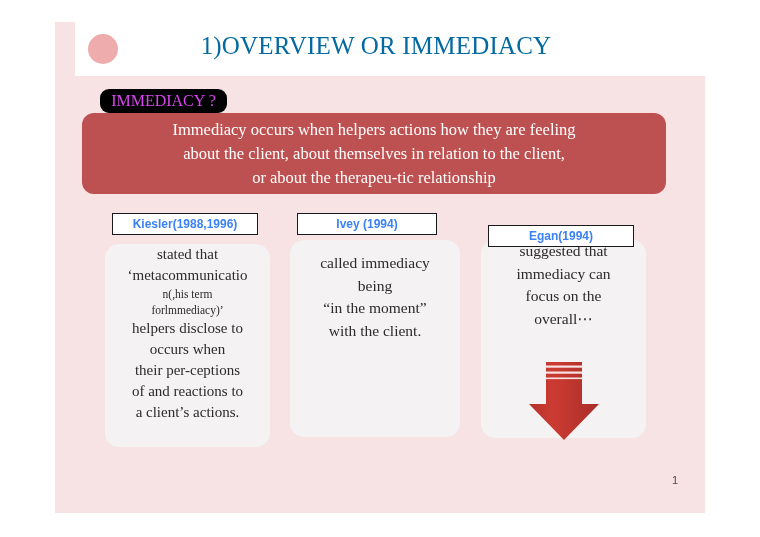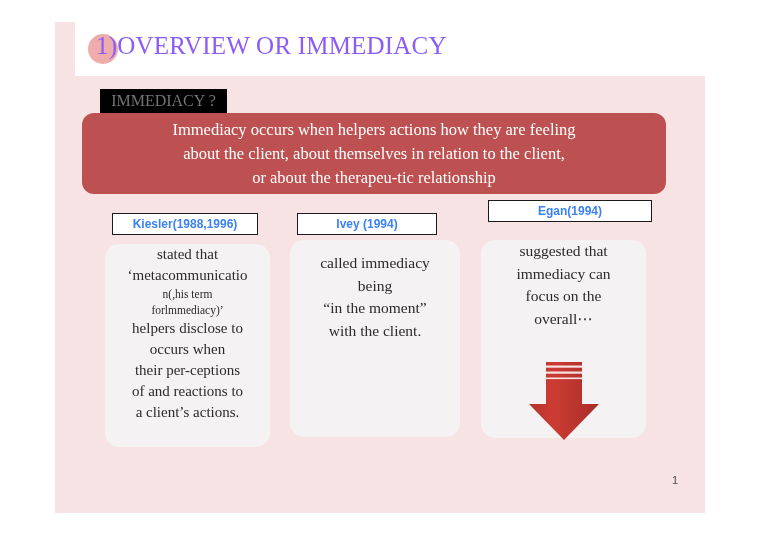--- a/index.html
+++ b/index.html
@@ -49,40 +49,42 @@
     background: #eeacac;
   }
 
   .title-text {
     position: absolute;
     left: 96px;
     top: 32px;
     width: 560px;
     font-family: "Liberation Serif", serif;
     font-size: 25px;
-    color: #8b5cf6;
+    color: #0369a1;
     letter-spacing: 0.2px;
     white-space: nowrap;
+    text-align: center;
   }
 
   
   .black-label {
     position: absolute;
     left: 100px;
     top: 89px;
     width: 127px;
     height: 24px;
     background: #000000;
-    color: #737373;
+    color: #d946ef;
     font-family: "Liberation Serif", serif;
     font-size: 16px;
     display: flex;
     align-items: center;
     justify-content: center;
     z-index: 4;
+    border-radius: 9px;
   }
 
   
   .red-banner {
     position: absolute;
     left: 82px;
     top: 113px;
     width: 584px;
     height: 81px;
     background: #bd5050;
@@ -107,21 +109,21 @@
     font-family: "Liberation Sans", sans-serif;
     font-size: 12px;
     font-weight: bold;
     display: flex;
     align-items: center;
     justify-content: center;
     z-index: 3;
   }
   .col-header.h1 { left: 112px; top: 213px; width: 146px; }
   .col-header.h2 { left: 297px; top: 213px; width: 140px; }
-  .col-header.h3 { left: 488px; top: 200px; width: 164px; }
+  .col-header.h3 { left: 488px; top: 225px; width: 146px; }
 
   
   .card {
     position: absolute;
     background: #f4f2f2;
     border-radius: 14px;
     text-align: center;
     font-family: "Liberation Serif", serif;
     color: #2b2b2b;
     z-index: 2;

